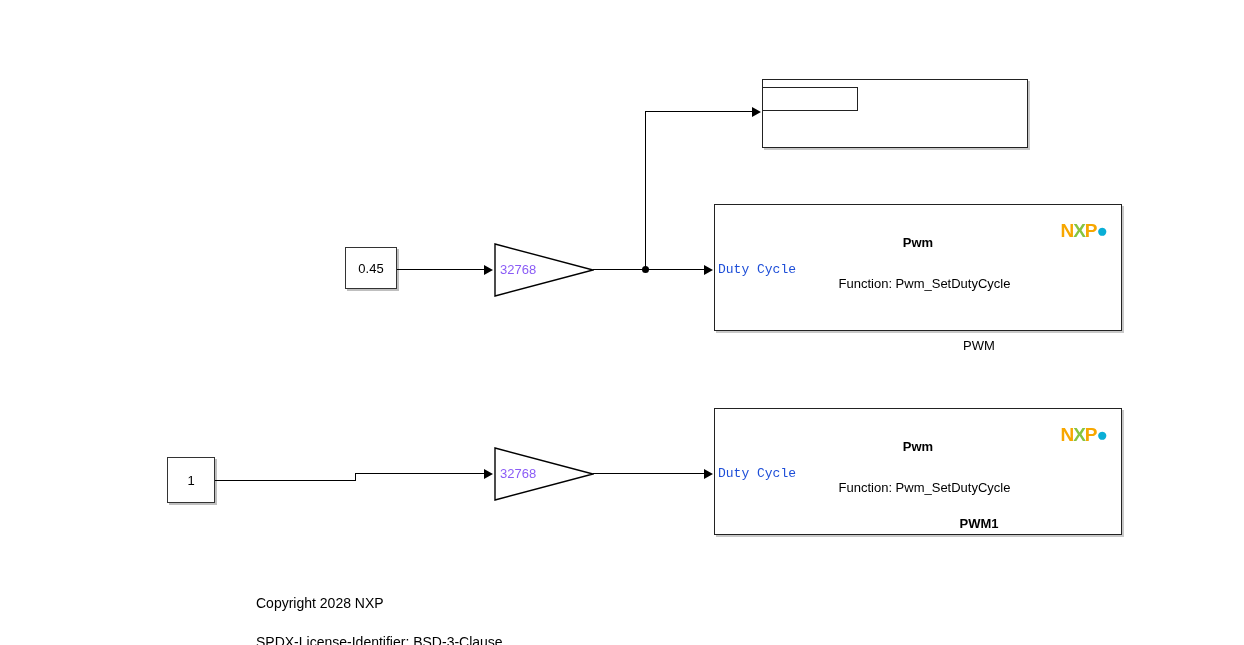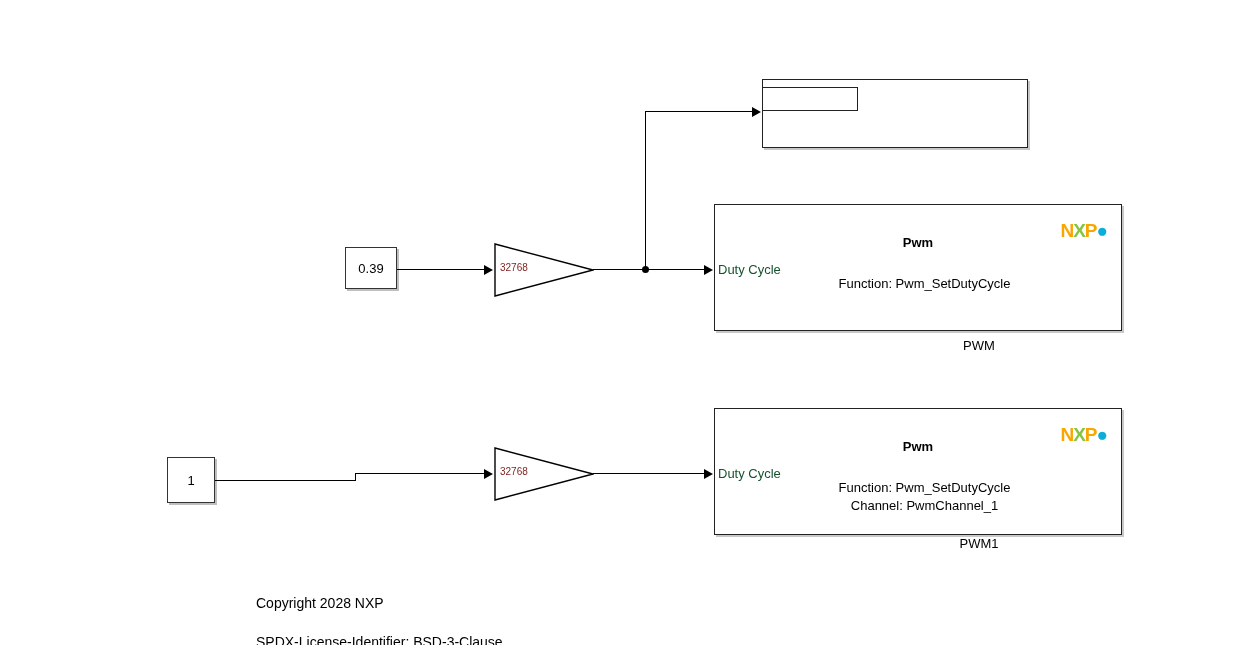--- a/index.html
+++ b/index.html
@@ -49,21 +49,22 @@
     position: absolute;
     left: 13px;
     right: 0;
     text-align: center;
     font-size: 13px;
     line-height: 18px;
   }
   .port-label {
     position: absolute;
     font-size: 13px;
-    color: #14532d;
+    color: #1d4ed8;
+    font-family: Liberation Mono, monospace;
   }
   .caption {
     position: absolute;
     text-align: center;
     font-size: 13px;
     color: #000;
     width: 100%;
     left: 0;
   }
   .wire {
@@ -86,22 +87,22 @@
     height: 7px;
     border-radius: 50%;
     background: #000000;
   }
   .gain {
     position: absolute;
   }
   .gain svg { display: block; }
   .gain-label {
     position: absolute;
-    font-size: 10px;
-    color: #7f1d1d;
+    font-size: 13px;
+    color: #8b5cf6;
   }
   .scope-outer {
     position: absolute;
     box-sizing: border-box;
     background: #ffffff;
     border: 1px solid #222222;
     box-shadow: 2px 2px 0 #c8c8c8;
   }
   .scope-inner {
     position: absolute;
@@ -149,33 +150,32 @@
   </div>
   <div class="port-label" style="left:718px; top:262px;">Duty Cycle</div>
   <div class="caption" style="top:338px;">
     <span style="display:inline-block; width:408px; margin-left:714px; text-align:center;">PWM</span>
   </div>
 
   <div class="block nxp-block" style="left:714px; top:408px; width:408px; height:127px;">
     <div class="nxp-title" style="top:30px;">Pwm</div>
     <div class="nxp-lines" style="top:70px;">
       <div>Function: Pwm_SetDutyCycle</div>
-      <div>Channel: PwmChannel_1</div>
     </div>
     <div class="nxp-logo" style="right:14px; top:16px;">
       <span class="n">N</span><span class="x">X</span><span class="p">P</span><span class="o">●</span>
     </div>
   </div>
   <div class="port-label" style="left:718px; top:466px;">Duty Cycle</div>
-  <div class="caption" style="top:536px;">
+  <div class="caption" style="top:516px;font-weight:bold;">
     <span style="display:inline-block; width:408px; margin-left:714px; text-align:center;">PWM1</span>
   </div>
 
   <div class="block const-block" style="left:345px; top:247px; width:52px; height:42px;">
-    <span>0.39</span>
+    <span>0.45</span>
   </div>
 
   <div class="block const-block" style="left:167px; top:457px; width:48px; height:46px;">
     <span>1</span>
   </div>
 
   <div class="gain" style="left:494px; top:243px;">
     <svg width="100" height="54" viewBox="0 0 100 54">
       <polygon points="1,1 99,27 1,53" fill="#ffffff" stroke="#000000" stroke-width="1.4"></polygon>
     </svg>

